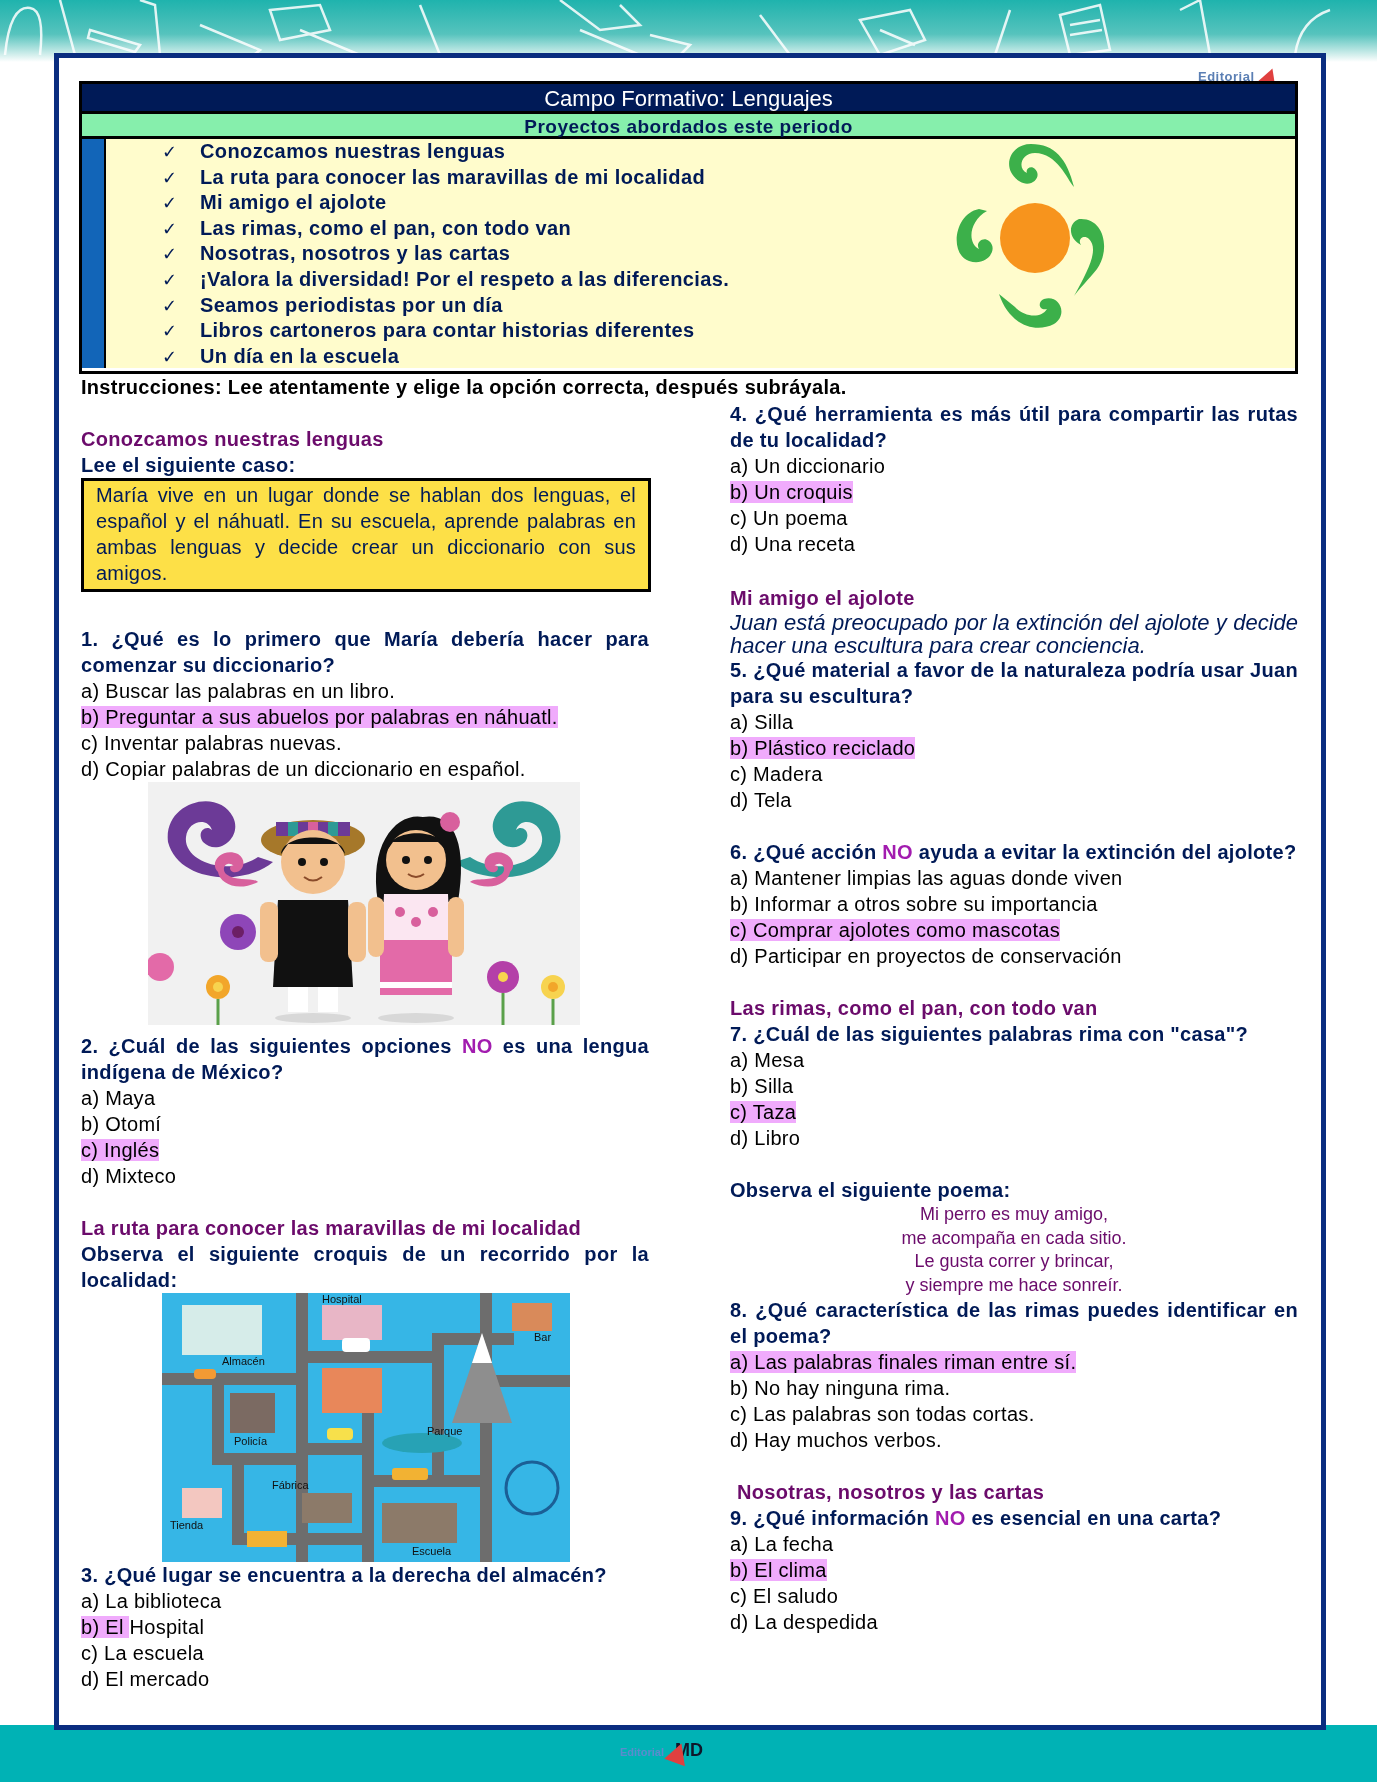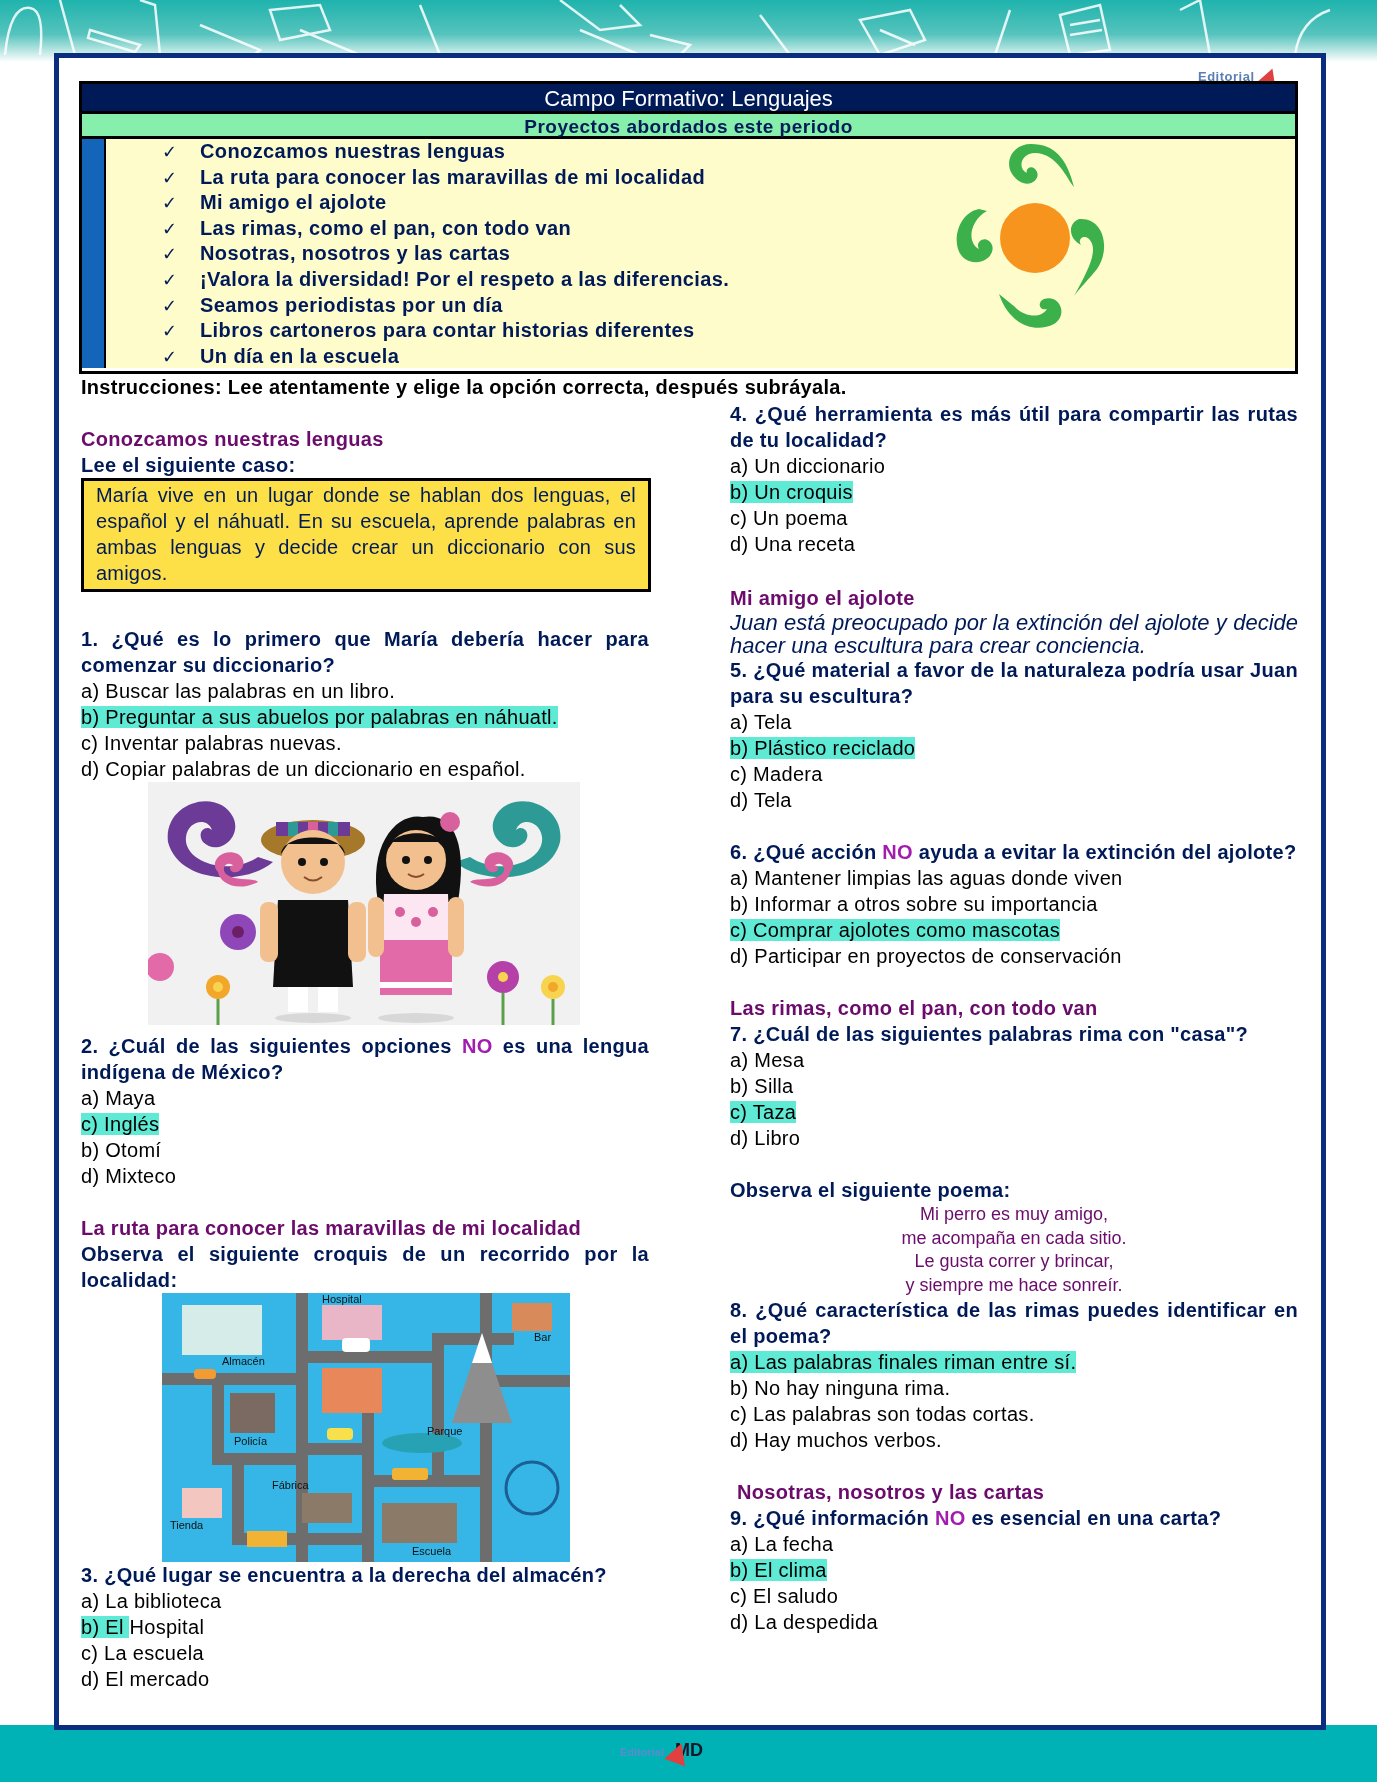--- a/index.html
+++ b/index.html
@@ -73,21 +73,21 @@
   .col { position: absolute; }
   .col-left { left: 81px; top: 426px; width: 568px; }
   .col-right { left: 730px; top: 401px; width: 568px; }
 
   .section-title { font-size: 20px; font-weight: bold; color: #6b0b6b; line-height: 26px; letter-spacing: 0.3px; }
   .lead { font-size: 20px; font-weight: bold; color: #001a57; line-height: 26px; letter-spacing: 0.3px; }
   .question { font-size: 20px; font-weight: bold; color: #001a57; line-height: 26px; text-align: justify; letter-spacing: 0.3px; }
   .question .no { color: #a21caf; }
   .opts { list-style: none; }
   .opt { font-size: 20px; line-height: 26px; color: #000; letter-spacing: 0.3px; }
-  .hl { background: #5eead4; }
+  .hl { background: #f0abfc; }
   .context { font-size: 22px; font-style: italic; color: #001a57; line-height: 23px; text-align: justify; }
   .case-box {
     border: 3px solid #000; background: #fde047; width: 570px; padding: 1px 12px 3px 12px;
     font-size: 20px; line-height: 26px; color: #001a57; text-align: justify; letter-spacing: 0.2px;
   }
   .poem { text-align: center; color: #6b0b6b; font-size: 18px; line-height: 23.5px; }
   .gap { height: 26px; }
   .gap-sm { height: 8px; }
 
   .illus { position: relative; overflow: hidden; }
@@ -231,22 +231,22 @@
       <circle cx="405" cy="205" r="12" fill="#f7d34f"></circle>
         <circle cx="405" cy="205" r="5" fill="#f2a62a"></circle>
       <line x1="405" y1="217" x2="405" y2="243" stroke="#5aa04a" stroke-width="3"></line>
     </svg>
   </div>
   <div class="gap-sm"></div>
 
   <div class="question"><span>2. ¿Cuál de las siguientes opciones </span><span class="no">NO</span><span> es una lengua indígena de México?</span></div>
   <ul class="opts">
     <li class="opt"><span>a) Maya</span></li>
+    <li class="opt"><span>b) Otomí</span></li>
     <li class="opt"><span class="hl">c) Inglés</span></li>
-    <li class="opt"><span>b) Otomí</span></li>
     <li class="opt"><span>d) Mixteco</span></li>
   </ul>
   <div class="gap"></div>
 
   <div class="section-title">La ruta para conocer las maravillas de mi localidad</div>
   <div class="question">Observa el siguiente croquis de un recorrido por la localidad:</div>
 
   <div class="illus illus-map">
     <svg width="408" height="269" viewBox="0 0 408 269" font-family="Liberation Sans, sans-serif" font-size="11">
       <rect width="408" height="269" fill="#36b6e6"></rect>
@@ -313,21 +313,21 @@
     <li class="opt"><span class="hl">b) Un croquis</span></li>
     <li class="opt"><span>c) Un poema</span></li>
     <li class="opt"><span>d) Una receta</span></li>
   </ul>
   <div class="gap" style="height:28px"></div>
 
   <div class="section-title">Mi amigo el ajolote</div>
   <div class="context">Juan está preocupado por la extinción del ajolote y decide hacer una escultura para crear conciencia.</div>
   <div class="question">5. ¿Qué material a favor de la naturaleza podría usar Juan para su escultura?</div>
   <ul class="opts">
-    <li class="opt"><span>a) Tela</span></li>
+    <li class="opt"><span>a) Silla</span></li>
     <li class="opt"><span class="hl">b) Plástico reciclado</span></li>
     <li class="opt"><span>c) Madera</span></li>
     <li class="opt"><span>d) Tela</span></li>
   </ul>
   <div class="gap"></div>
 
   <div class="question"><span>6. ¿Qué acción </span><span class="no">NO</span><span> ayuda a evitar la extinción del ajolote?</span></div>
   <ul class="opts">
     <li class="opt"><span>a) Mantener limpias las aguas donde viven</span></li>
     <li class="opt"><span>b) Informar a otros sobre su importancia</span></li>

